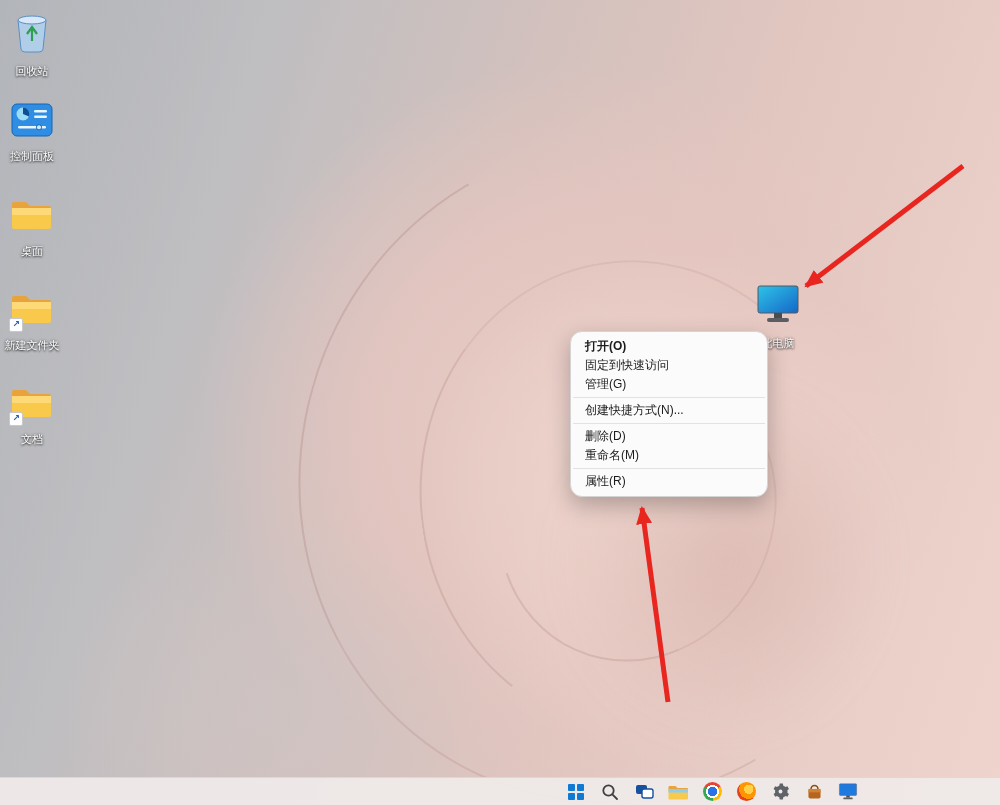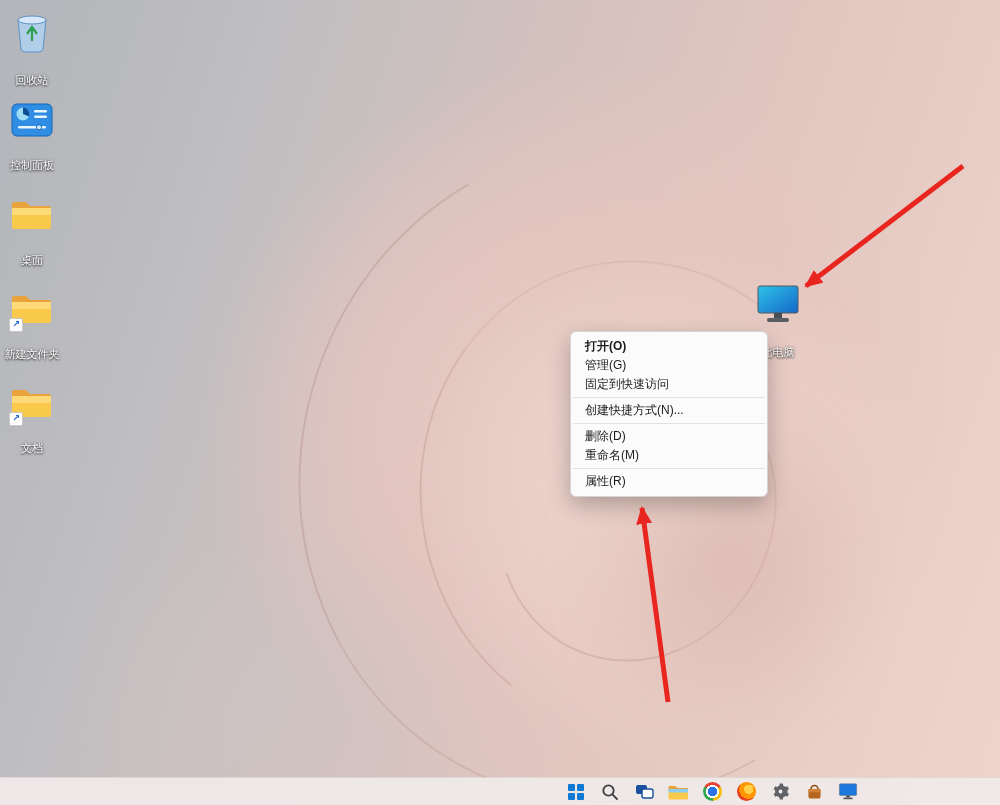--- a/index.html
+++ b/index.html
@@ -23,32 +23,32 @@
       border-left-color:rgba(167,123,117,.28);border-bottom-color:rgba(167,123,117,.22);}
   .r2{left:420px;top:260px;width:430px;height:470px;transform:rotate(-8deg);
       border-left-color:rgba(167,123,117,.25);border-top-color:rgba(167,123,117,.15);}
   .r3{left:500px;top:360px;width:270px;height:300px;transform:rotate(24deg);
       border-bottom-color:rgba(167,123,117,.25);border-right-color:rgba(167,123,117,.15);}
 
   
   .desk-icon{position:absolute;width:64px;text-align:center;cursor:default;}
   .desk-icon .glyph{position:relative;display:inline-block;height:42px;}
   .desk-icon .label{
-    display:block;margin-top:16px;font-size:11px;line-height:13px;color:#fff;
+    display:block;margin-top:7px;font-size:11px;line-height:13px;color:#fff;
     text-shadow:0 1px 2px rgba(0,0,0,.75),0 0 3px rgba(0,0,0,.5);
   }
   .lnk{
     position:absolute;left:-2px;bottom:0;width:12px;height:12px;background:#fff;
     border-radius:2px;border:1px solid #c9c9c9;font-size:9px;line-height:11px;
     color:#1e62c8;text-align:center;font-weight:bold;
   }
   
   .menu{
     position:absolute;left:570px;top:331px;width:196px;z-index:30;
-    background:#fbfbfb;border:1px solid #d4d4d4;border-radius:6px;
+    background:#fbfbfb;border:1px solid #d4d4d4;border-radius:12px;
     box-shadow:0 8px 22px rgba(0,0,0,.25);padding:5px 0;
   }
   .menu-item{height:17px;line-height:17px;padding:1px 14px;font-size:12px;color:#1b1b1b;white-space:nowrap;}
   .menu-item.bold{font-weight:bold;}
   .menu-sep{height:1px;background:#e2e2e2;margin:3px 2px;}
 
   
   .taskbar{
     position:absolute;left:0;bottom:0;width:1000px;height:27px;z-index:40;
     background:rgba(238,233,232,.96);border-top:1px solid rgba(0,0,0,.07);
@@ -151,22 +151,22 @@
       <rect x="3" y="2" width="40" height="27" rx="2" fill="url(#scr)" stroke="#54585c"></rect>
       <rect x="19" y="29" width="8" height="5" fill="#4a4d50"></rect>
       <rect x="12" y="34" width="22" height="4" rx="2" fill="#5a5e62"></rect>
     </svg>
   </span>
   <span class="label">此电脑</span>
 </div>
 
 <div class="menu">
   <div class="menu-item bold">打开(O)</div>
+  <div class="menu-item">固定到快速访问</div>
   <div class="menu-item">管理(G)</div>
-  <div class="menu-item">固定到快速访问</div>
   <div class="menu-sep"></div>
   <div class="menu-item">创建快捷方式(N)...</div>
   <div class="menu-sep"></div>
   <div class="menu-item">删除(D)</div>
   <div class="menu-item">重命名(M)</div>
   <div class="menu-sep"></div>
   <div class="menu-item">属性(R)</div>
 </div>
 
 <svg class="arrows" width="1000" height="805">

